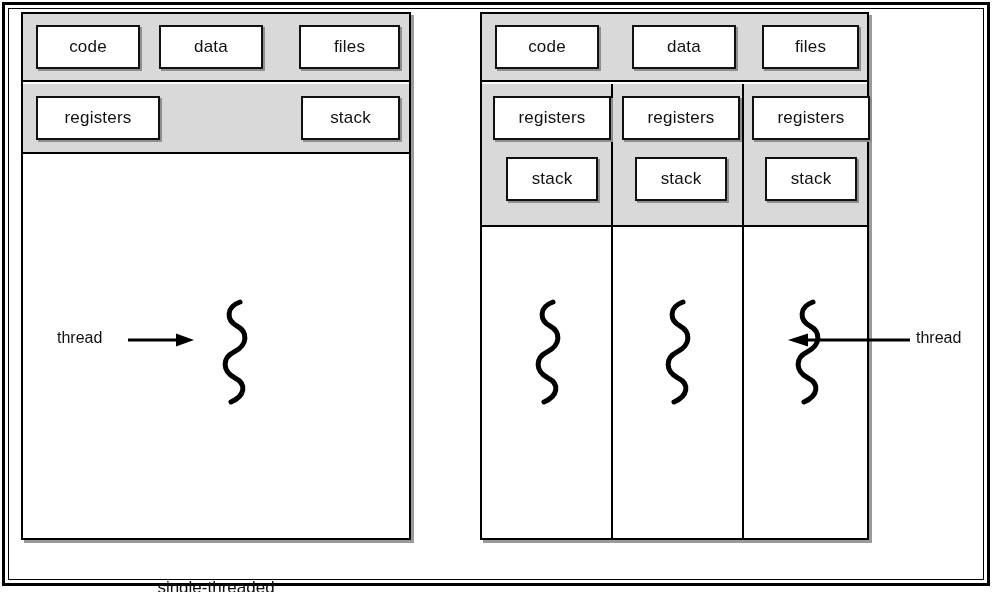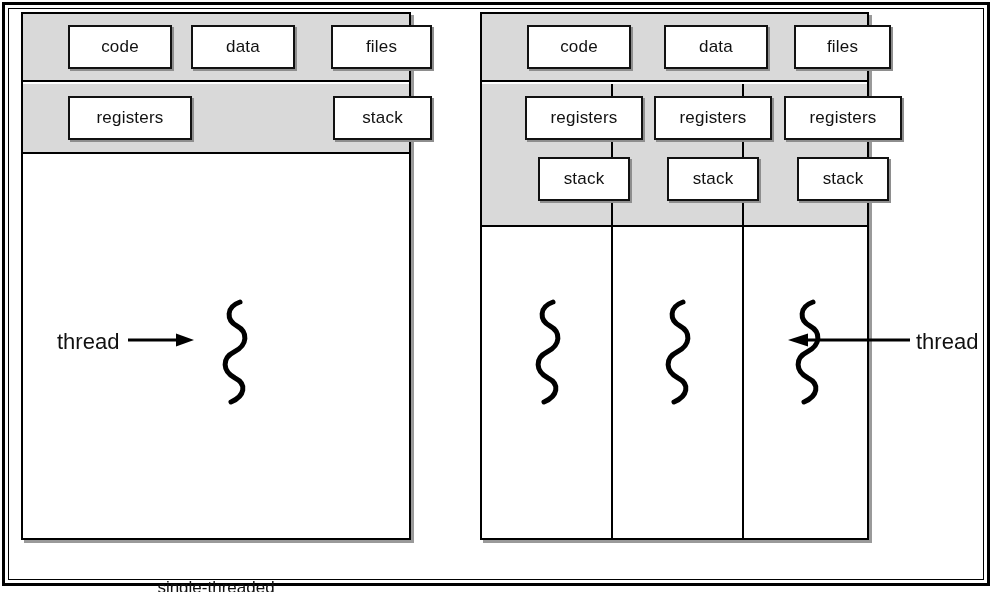--- a/index.html
+++ b/index.html
@@ -92,21 +92,20 @@
     box-sizing: border-box;
     background: #ffffff;
     border: 2px solid #111111;
     box-shadow: 2px 2px 0 0 #8e8e8e;
     display: flex;
     align-items: center;
     justify-content: center;
     font-size: 17px;
     color: #111111;
     letter-spacing: 0.2px;
-    margin-left: 32px;
   }
 
   
   .cell-top { top: 11px; height: 44px; }
 
   
   #process-single .c-code  { left: 13px;  width: 104px; }
   #process-single .c-data  { left: 136px; width: 104px; }
   #process-single .c-files { left: 276px; width: 101px; }
 
@@ -152,21 +151,21 @@
 
   #squiggle-single { left: 190px; top: 284px; }
   #process-multi .squiggle { top: 284px; }
   #process-multi .sq0 { left: 44px; }
   #process-multi .sq1 { left: 174px; }
   #process-multi .sq2 { left: 304px; }
 
   
   .annot-label {
     position: absolute;
-    font-size: 22px;
+    font-size: 16px;
     color: #111111;
     white-space: nowrap;
   }
   #thread-label-left  { left: 57px;  top: 329px; }
   #thread-label-right { left: 916px; top: 329px; }
 
   .arrow {
     position: absolute;
     height: 14px;
   }

